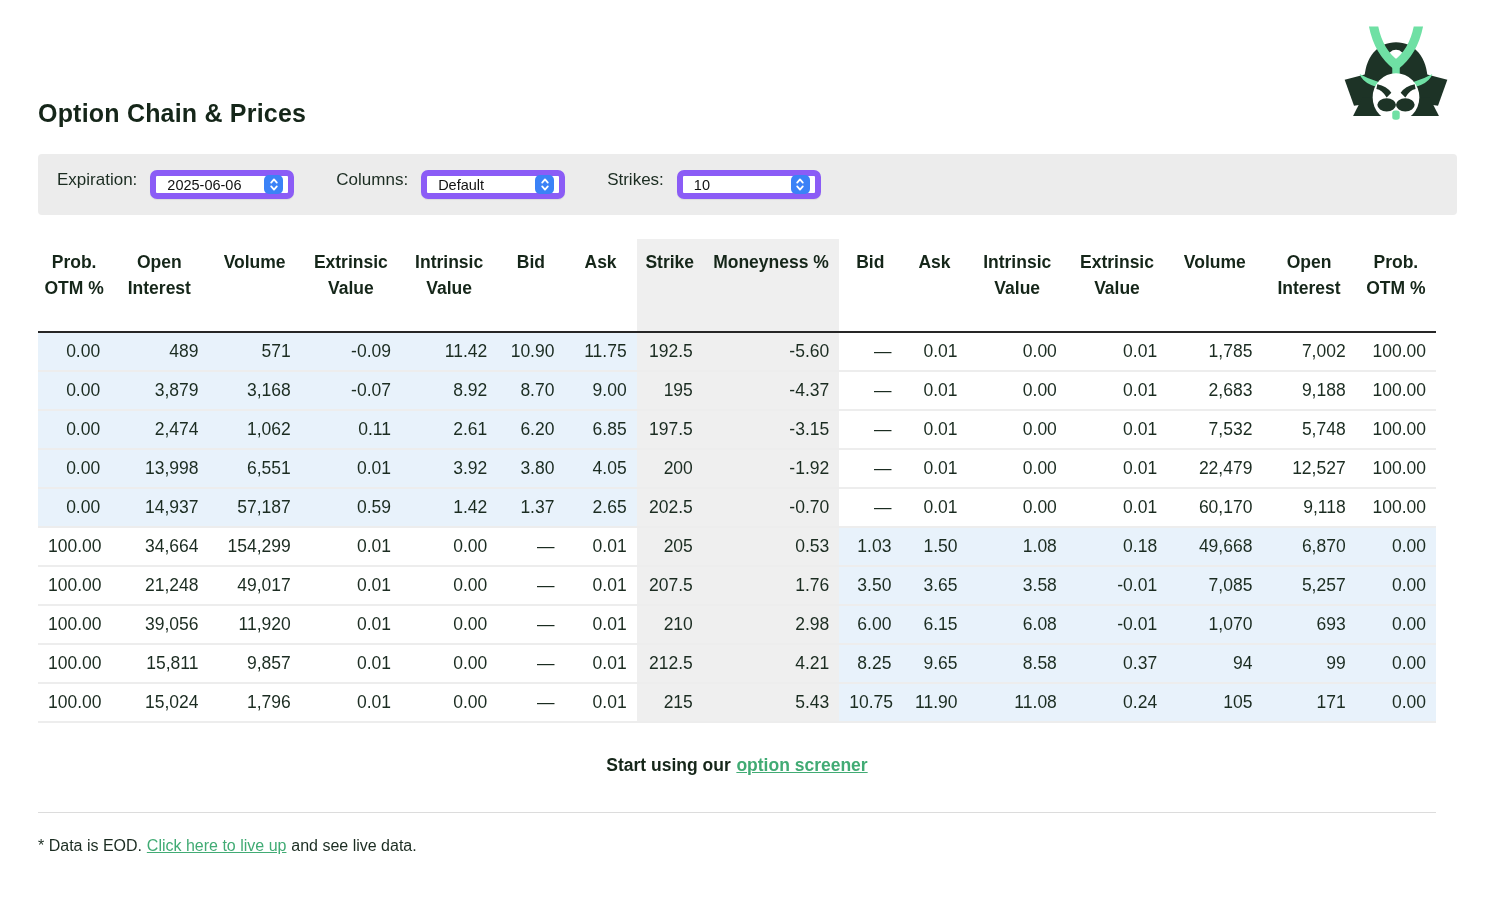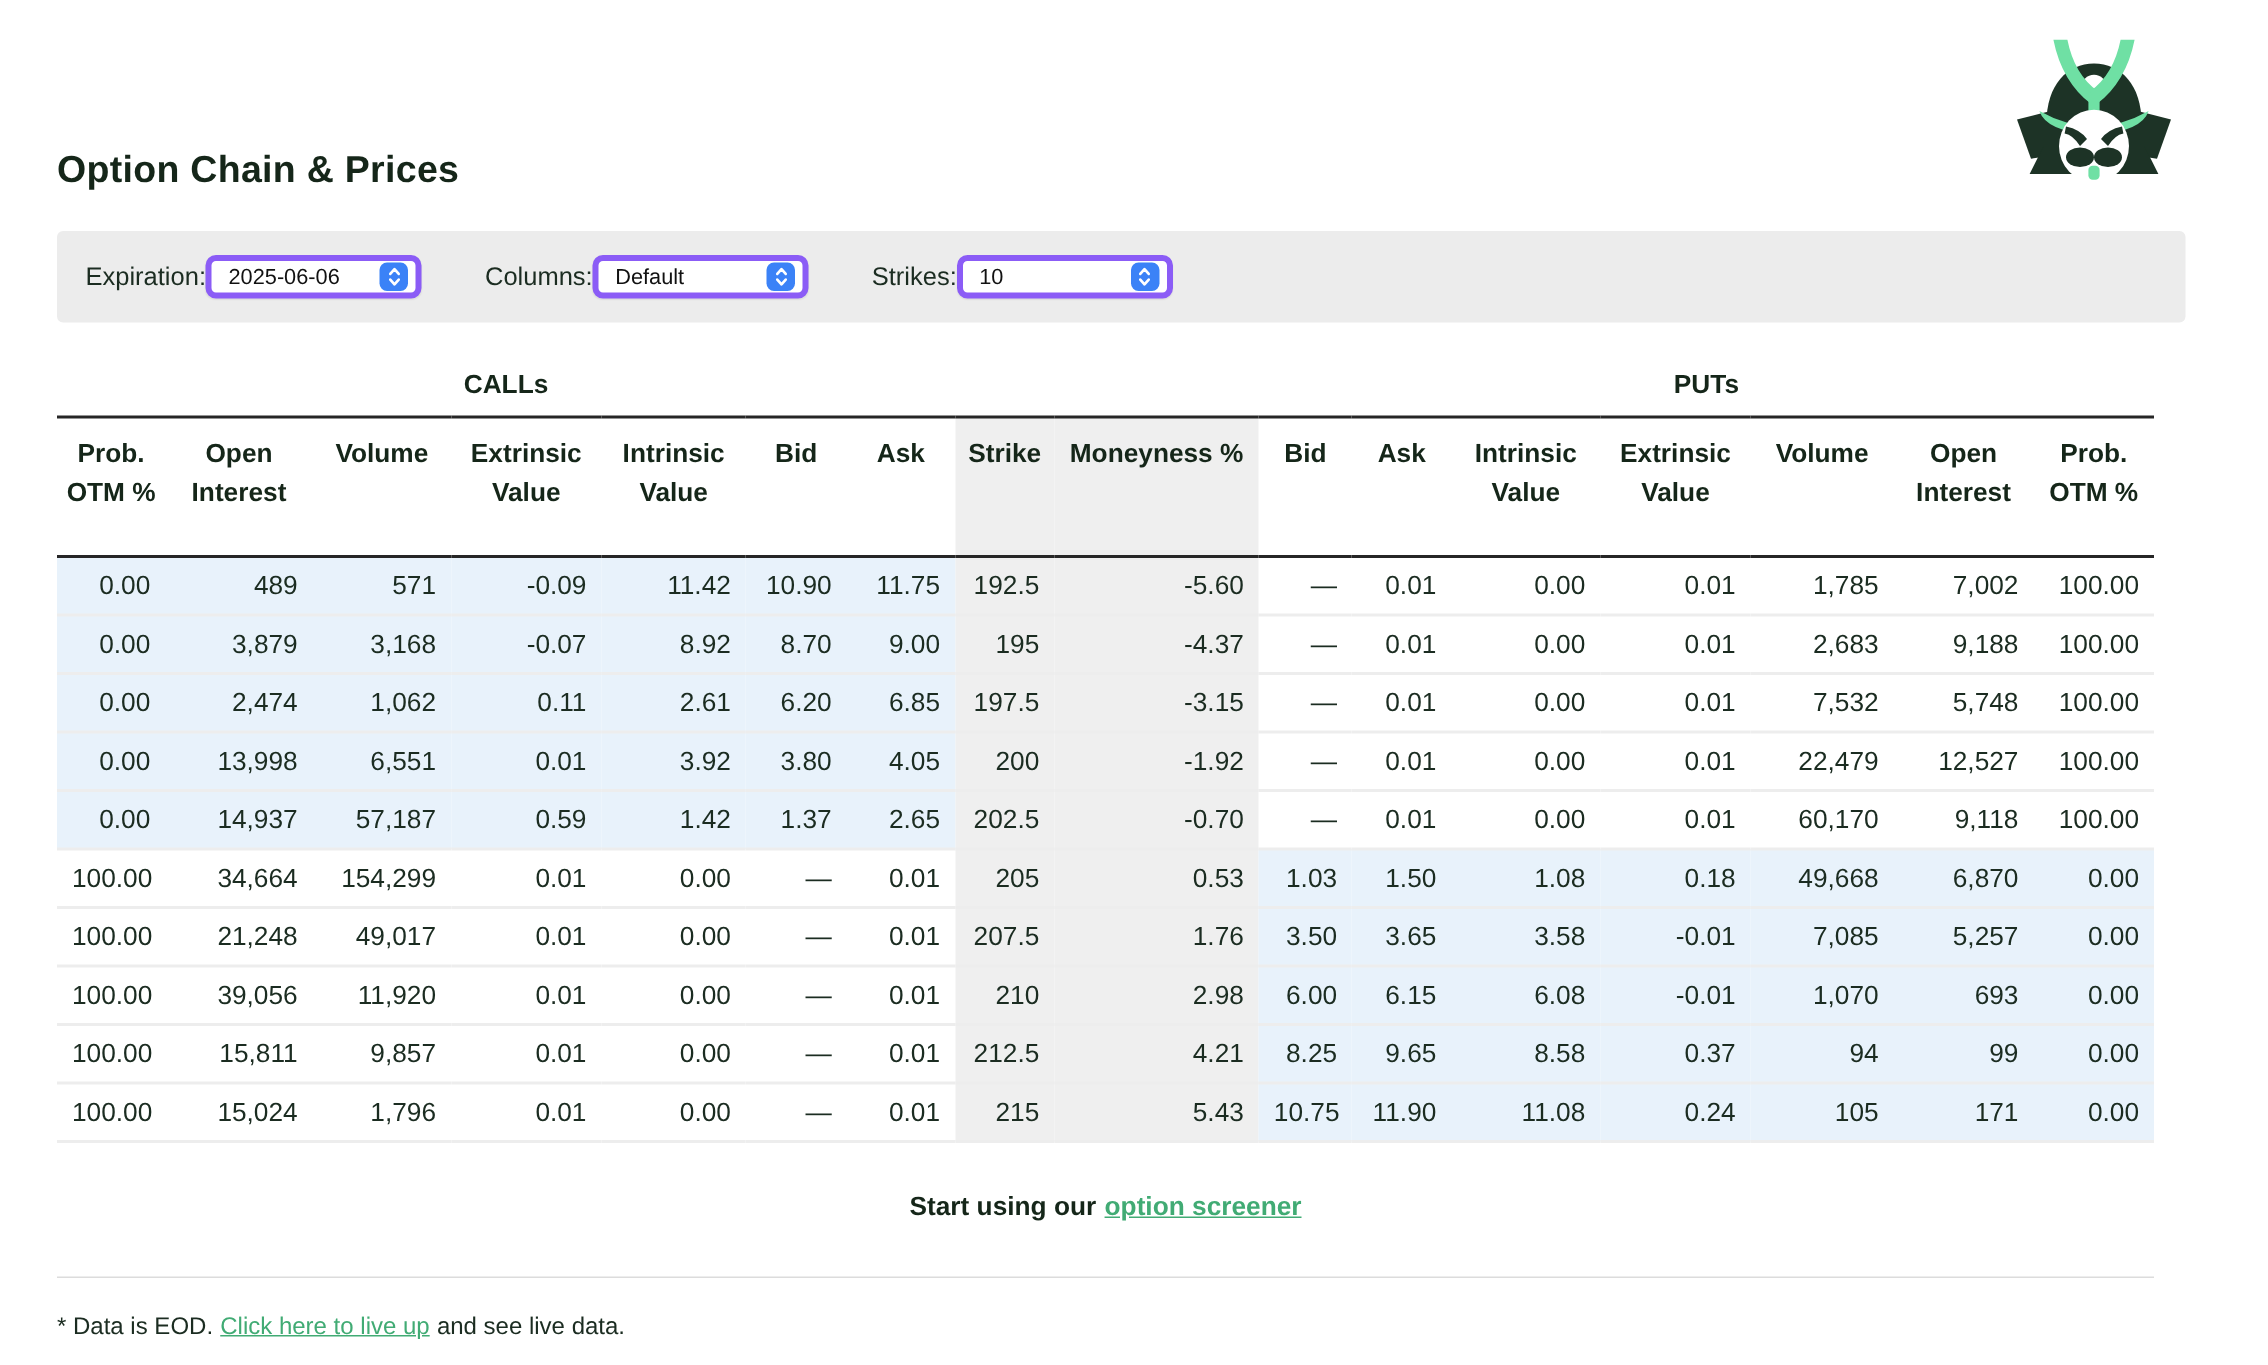--- a/index.html
+++ b/index.html
@@ -13,23 +13,23 @@
 
   
   .logo { position:absolute; top:22px; right:60px; width:112px; height:106px; }
   h1.page-title { margin:0; padding-top:99px; font-size:25px; font-weight:700; color:#152619; letter-spacing:.2px; }
 
   
   .filter-bar {
     margin-top:26px; height:61px; background:#ececec; border-radius:4px;
     display:flex; align-items:center; gap:42px; padding:0 19px;
   }
-  .filter-group { display:flex; align-items:center; font-size:17px; }
+  .filter-group { display:flex; align-items:flex-start; gap:13px; font-size:17px; }
   .select {
-    width:144px; height:29px; background:#fff; border:4px solid #8b5cf6; border-radius:7px;
+    width:144px; height:29px; background:#fff; border:6px solid #8b5cf6; border-radius:7px;
     display:flex; align-items:center; justify-content:space-between;
     padding:0 5px 0 11px; font-size:14.5px; color:#111;
     box-shadow:0 1px 1px rgba(0,0,0,.07); cursor:default;
   }
   .stepper {
     width:19px; height:19px; border-radius:5px; background:#3b82f7; flex:0 0 auto;
     display:flex; align-items:center; justify-content:center;
   }
 
   
@@ -153,25 +153,20 @@
         <col class="c9">
       <col class="c10">
         <col class="c11">
         <col class="c12">
         <col class="c13">
         <col class="c14">
         <col class="c15">
         <col class="c16">
     </colgroup>
     <thead>
-      <tr class="group-row">
-        <th colspan="7">CALLs</th>
-        <th colspan="2"></th>
-        <th colspan="7">PUTs</th>
-      </tr>
       <tr class="head-row" id="col-head-row">
           <th class="call">Prob. OTM %</th>
           <th class="call">Open Interest</th>
           <th class="call">Volume</th>
           <th class="call">Extrinsic Value</th>
           <th class="call">Intrinsic Value</th>
           <th class="call">Bid</th>
           <th class="call">Ask</th>
           <th class="mid">Strike</th>
           <th class="mid">Moneyness %</th>

